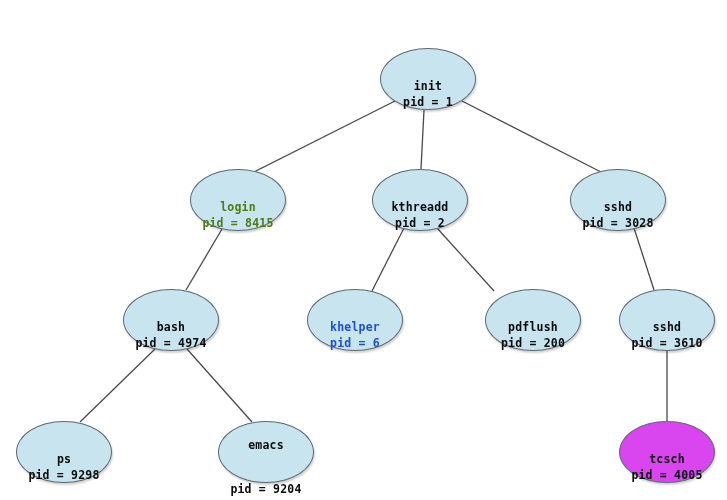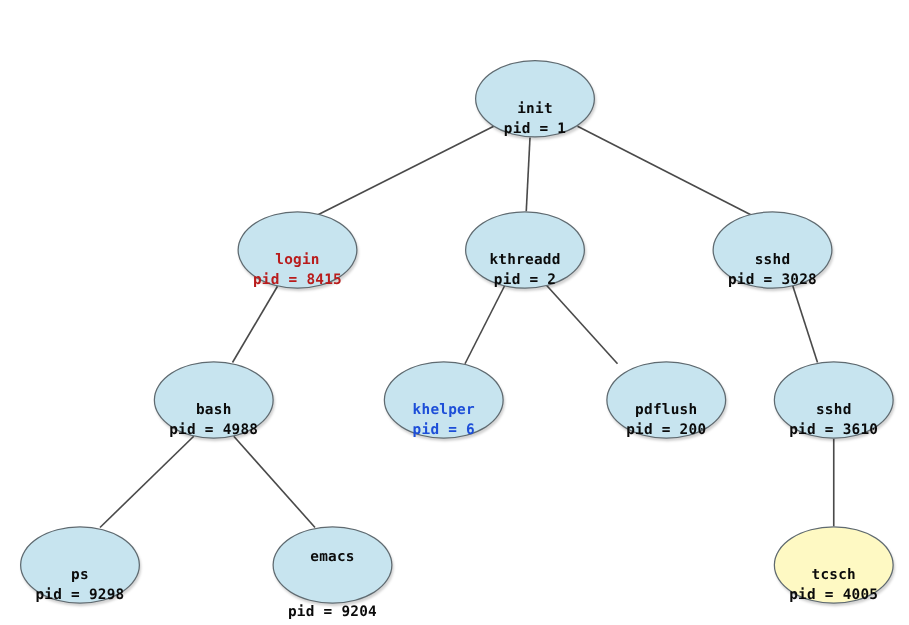--- a/index.html
+++ b/index.html
@@ -64,35 +64,35 @@
       <line x1="634" y1="228" x2="654" y2="290" stroke="#4a4a4a" stroke-width="1.3"></line>
       <line x1="155" y1="349" x2="80" y2="422" stroke="#4a4a4a" stroke-width="1.3"></line>
       <line x1="187" y1="349" x2="252" y2="422" stroke="#4a4a4a" stroke-width="1.3"></line>
       <line x1="667" y1="351" x2="667" y2="421" stroke="#4a4a4a" stroke-width="1.3"></line>
     </svg>
   <div id="node-layer">
       <div class="node" style="left: 380px; top: 48px; width: 96px; height: 62px; background: rgb(199, 228, 239); border-color: rgb(95, 106, 112); color: rgb(11, 11, 11);">
         <div class="pname">init</div>
         <div class="ppid">pid = 1</div>
       </div>
-      <div class="node" style="left: 190px; top: 169px; width: 96px; height: 62px; background: rgb(199, 228, 239); border-color: rgb(95, 106, 112); color: #b91c1c;">
+      <div class="node" style="left: 190px; top: 169px; width: 96px; height: 62px; background: rgb(199, 228, 239); border-color: rgb(95, 106, 112); color: #4d7c0f;">
         <div class="pname">login</div>
         <div class="ppid">pid = 8415</div>
       </div>
       <div class="node" style="left: 372px; top: 169px; width: 96px; height: 62px; background: rgb(199, 228, 239); border-color: rgb(95, 106, 112); color: rgb(11, 11, 11);">
         <div class="pname">kthreadd</div>
         <div class="ppid">pid = 2</div>
       </div>
       <div class="node" style="left: 570px; top: 169px; width: 96px; height: 62px; background: rgb(199, 228, 239); border-color: rgb(95, 106, 112); color: rgb(11, 11, 11);">
         <div class="pname">sshd</div>
         <div class="ppid">pid = 3028</div>
       </div>
       <div class="node" style="left: 123px; top: 289px; width: 96px; height: 62px; background: rgb(199, 228, 239); border-color: rgb(95, 106, 112); color: rgb(11, 11, 11);">
         <div class="pname">bash</div>
-        <div class="ppid">pid = 4988</div>
+        <div class="ppid">pid = 4974</div>
       </div>
       <div class="node" style="left: 307px; top: 289px; width: 96px; height: 62px; background: rgb(199, 228, 239); border-color: rgb(95, 106, 112); color: #1d4ed8;">
         <div class="pname">khelper</div>
         <div class="ppid">pid = 6</div>
       </div>
       <div class="node" style="left: 485px; top: 289px; width: 96px; height: 62px; background: rgb(199, 228, 239); border-color: rgb(95, 106, 112); color: rgb(11, 11, 11);">
         <div class="pname">pdflush</div>
         <div class="ppid">pid = 200</div>
       </div>
       <div class="node" style="left: 619px; top: 289px; width: 96px; height: 62px; background: rgb(199, 228, 239); border-color: rgb(95, 106, 112); color: rgb(11, 11, 11);">
@@ -100,18 +100,18 @@
         <div class="ppid">pid = 3610</div>
       </div>
       <div class="node" style="left: 16px; top: 421px; width: 96px; height: 62px; background: rgb(199, 228, 239); border-color: rgb(95, 106, 112); color: rgb(11, 11, 11);">
         <div class="pname">ps</div>
         <div class="ppid">pid = 9298</div>
       </div>
       <div class="node" style="left: 218px; top: 421px; width: 96px; height: 62px; background: rgb(199, 228, 239); border-color: rgb(95, 106, 112); color: rgb(11, 11, 11); gap: 28px;">
         <div class="pname">emacs</div>
         <div class="ppid">pid = 9204</div>
       </div>
-      <div class="node" style="left: 619px; top: 421px; width: 96px; height: 62px; background: #fef9c3; border-color: rgb(95, 106, 112); color: rgb(11, 11, 11);">
+      <div class="node" style="left: 619px; top: 421px; width: 96px; height: 62px; background: #d946ef; border-color: rgb(95, 106, 112); color: rgb(11, 11, 11);">
         <div class="pname">tcsch</div>
         <div class="ppid">pid = 4005</div>
       </div>
     </div>
 </div>
 
 </body></html>

